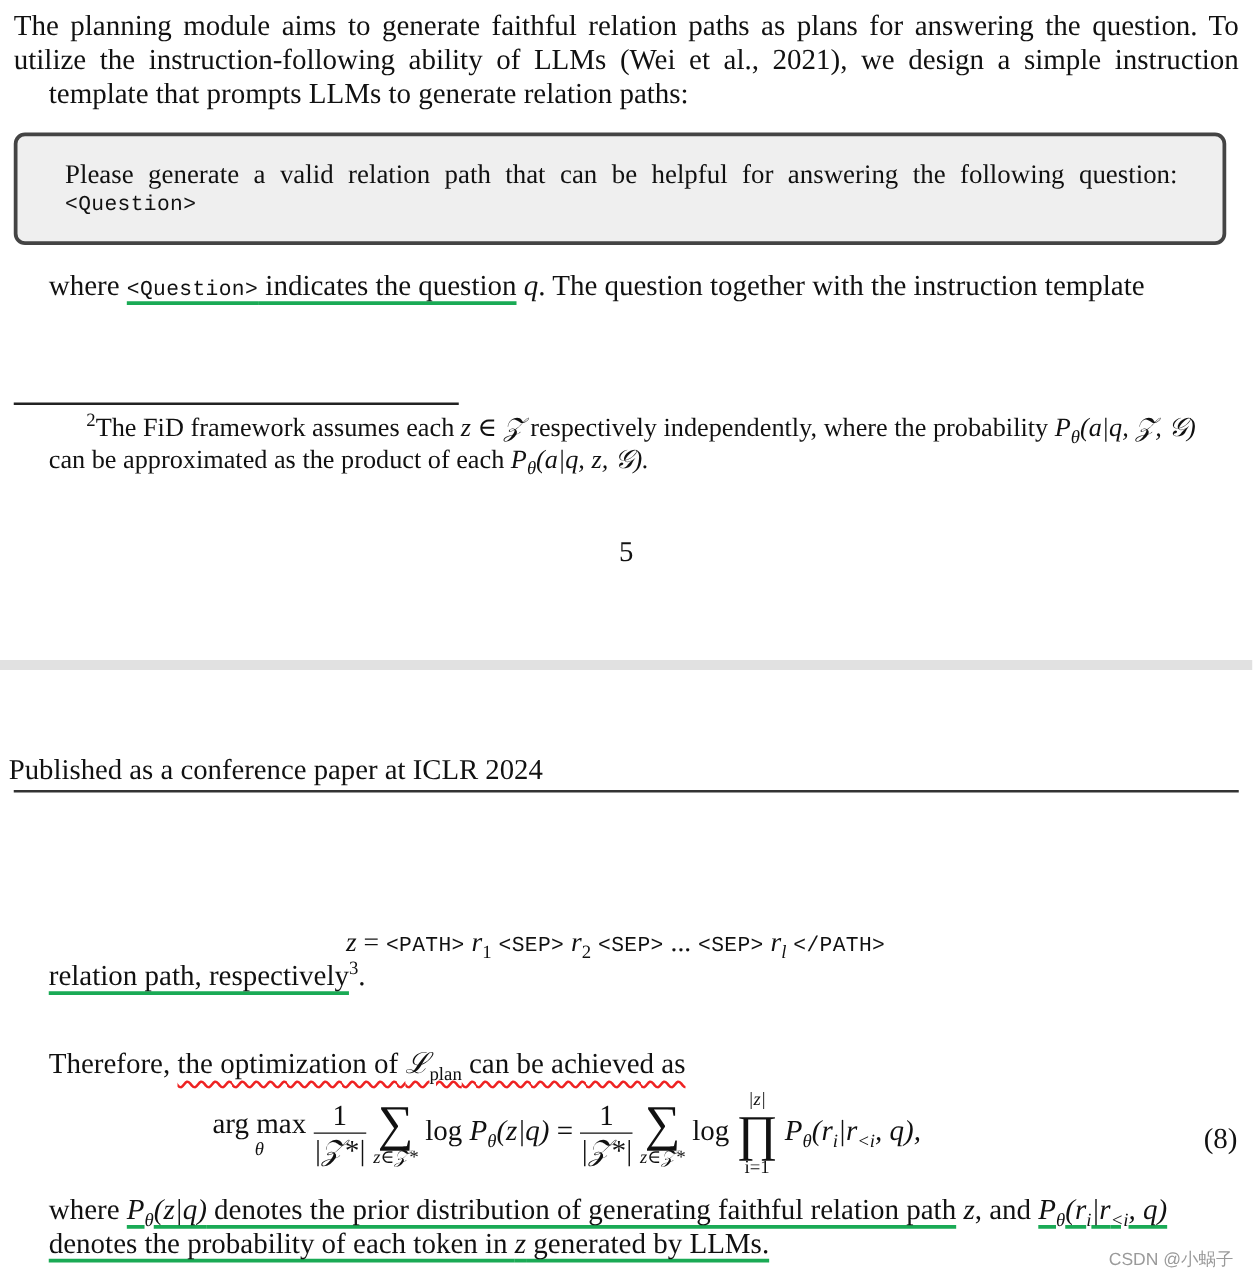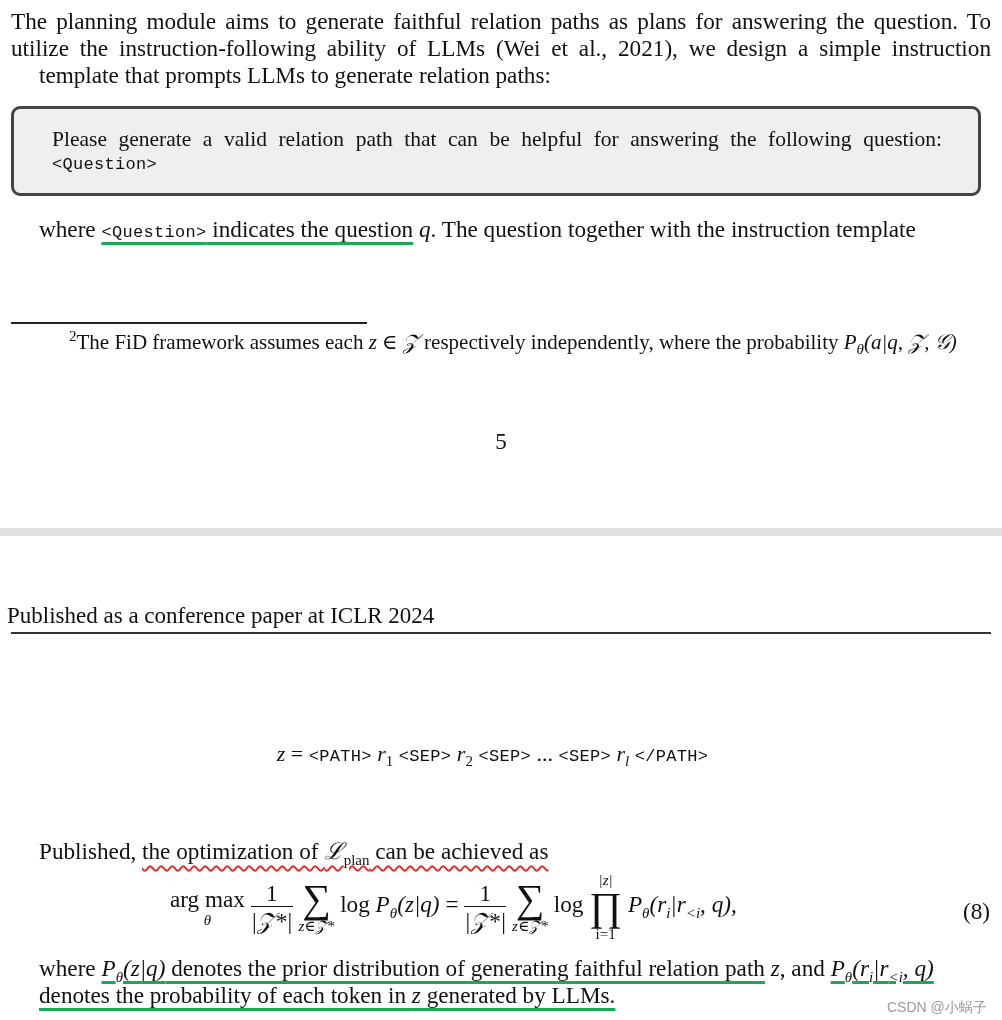--- a/index.html
+++ b/index.html
@@ -65,20 +65,23 @@
   <span class="line" style="display:block">
     <span>where </span><span class="ul-green"><span class="mono">&lt;Question&gt;</span><span> indicates the question</span></span> <span class="it">q</span><span>. The question together with the instruction template</span>
   </span>
 </div>
 
 <div class="abs footnote-rule"></div>
 <div class="abs footnote">
   <span class="line" style="display:block; padding-left:30px;">
     <sup>2</sup><span>The FiD framework assumes each </span><span class="it">z ∈ 𝒵</span><span> respectively independently, where the probability </span><span class="it">P</span><sub class="it">θ</sub><span class="it">(a|q, 𝒵, 𝒢)</span>
   </span>
+  <span class="line" style="display:block">
+    <span>can be approximated as the product of each </span><span class="it">P</span><sub class="it">θ</sub><span class="it">(a|q, z, 𝒢).</span>
+  </span>
 </div>
 
 <div class="abs page-num">5</div>
 
 <div class="abs page-gap"></div>
 
 <div class="abs running-head">Published as a conference paper at ICLR 2024</div>
 <div class="abs head-rule"></div>
 
 <div class="abs eq-path">
@@ -87,25 +90,28 @@
   <span class="mono">&lt;SEP&gt;</span>
   <span class="it">r</span><sub>2</sub>
   <span class="mono">&lt;SEP&gt;</span>
   <span>...</span>
   <span class="mono">&lt;SEP&gt;</span>
   <span class="it">r</span><sub class="it">l</sub>
   <span class="mono">&lt;/PATH&gt;</span>
 </div>
 
 <div class="abs para" style="top:768px;">
+  <span class="line" style="display:block">
+    <span class="ul-green">relation path, respectively</span><sup>3</sup><span>.</span>
+  </span>
 </div>
 
 <div class="abs para" style="top:838px;">
   <span class="line">
-    <span>Published, </span><span class="ul-red"><span>the optimization of </span><span class="it">ℒ</span><sub>plan</sub><span> can be achieved as</span></span>
+    <span>Therefore, </span><span class="ul-red"><span>the optimization of </span><span class="it">ℒ</span><sub>plan</sub><span> can be achieved as</span></span>
   </span>
 </div>
 
 <div class="abs eq8">
   <div style="position:absolute; left:170px; top:0; white-space:nowrap;">
     <span class="bigop" style="vertical-align:middle;">
       <span style="display:block; line-height:26px;">arg max</span>
       <span class="lim" style="display:block;">θ</span>
     </span>
     <span class="frac"><span class="num">1</span><span class="den it">|𝒵*|</span></span>

